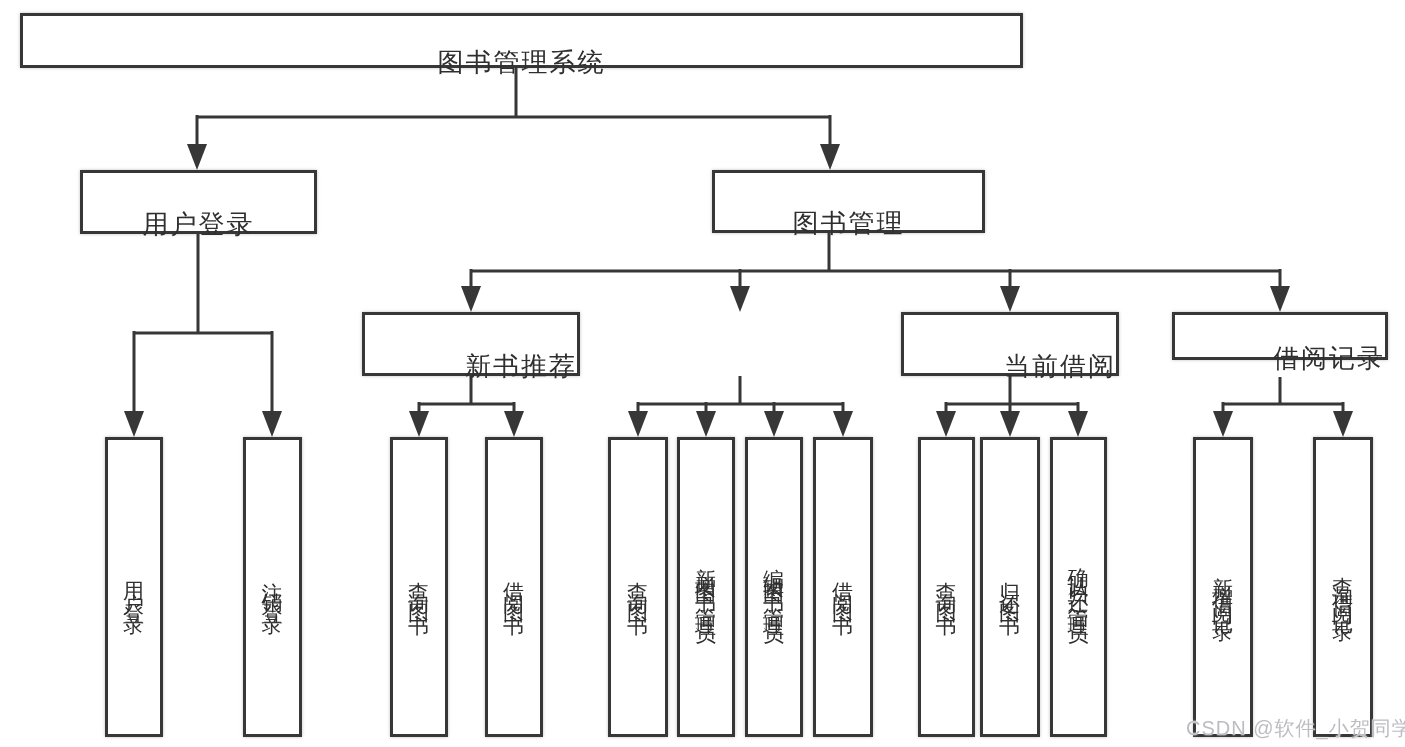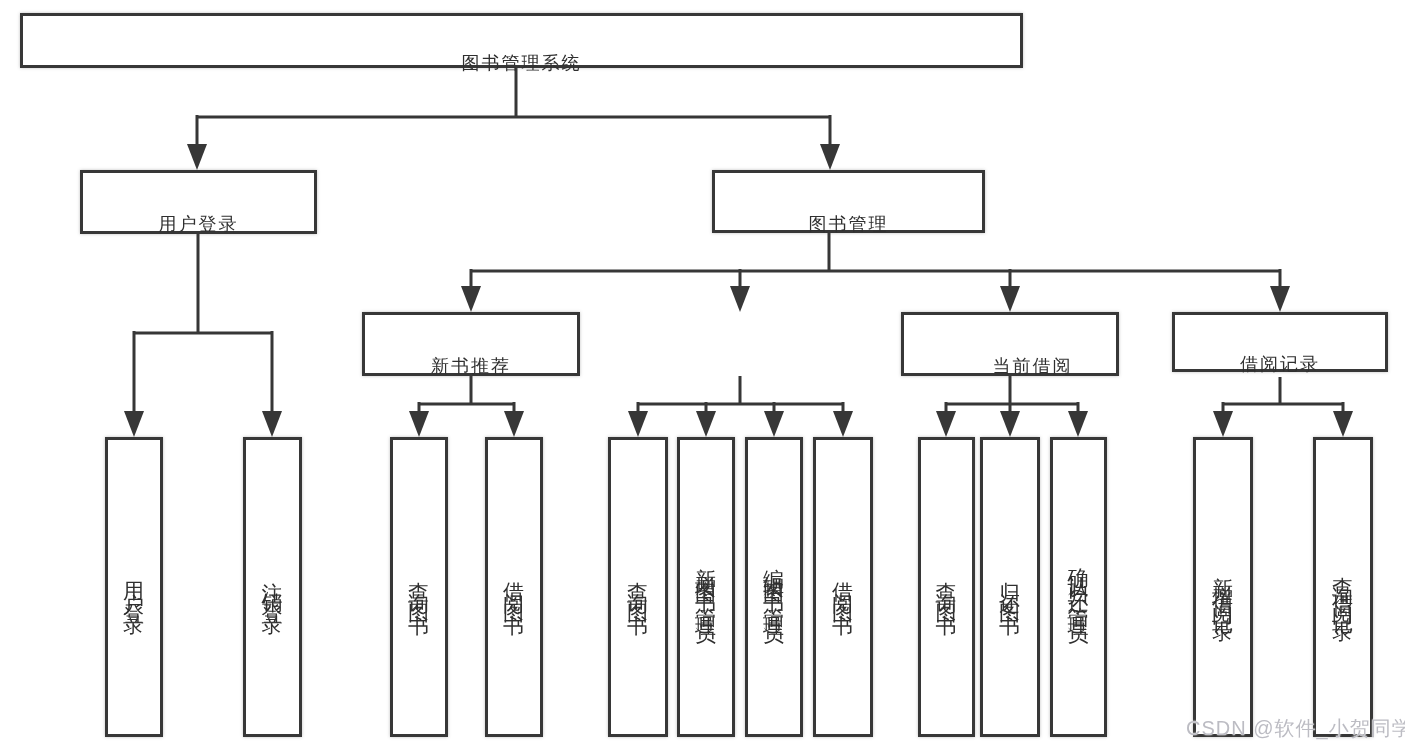--- a/index.html
+++ b/index.html
@@ -6,25 +6,25 @@
   .stage{
     position:relative;width:1405px;height:747px;background:#ffffff;overflow:hidden;
     font-family:"Liberation Sans","DejaVu Sans",sans-serif;color:#2f2f2f;
   }
   .wires{position:absolute;left:0;top:0;width:1405px;height:747px;}
   .box{
     position:absolute;box-sizing:border-box;background:#fff;
     border:3px solid #373737;display:flex;align-items:center;justify-content:center;
     box-shadow:0 0 3px rgba(80,80,80,.35);
   }
-  .hlabel{font-size:18px;letter-spacing:2px;white-space:nowrap;margin-top:44px;}
+  .hlabel{font-size:26px;letter-spacing:2px;white-space:nowrap;margin-top:44px;}
   .root{left:20px;top:13px;width:1003px;height:55px;}
   .n-user{left:80px;top:170px;width:237px;height:64px;}
   .n-mgmt{left:712px;top:170px;width:273px;height:63px;}
-  .n-l3{top:312px;width:218px;height:64px;}
+  .n-l3{top:312px;width:218px;height:64px;justify-content:flex-end;}
   .leaf{top:437px;height:300px;}
   .vlabel{
     writing-mode:vertical-lr;font-size:21px;letter-spacing:11px;
     line-height:1;white-space:nowrap;
   }
   .watermark{
     position:absolute;left:1186px;top:715px;font-size:20px;letter-spacing:1px;
     color:#bcbcc3;text-shadow:0 0 2px #ffffff,0 0 1px #ffffff;z-index:5;white-space:nowrap;
   }
 </style>
@@ -76,21 +76,21 @@
   <div class="box n-mgmt">
     <span class="hlabel">图书管理</span>
   </div>
 
   <div class="box n-l3" style="left:362px;">
     <span class="hlabel">新书推荐</span>
   </div>
   <div class="box n-l3" style="left:901px;padding-left:45px;">
     <span class="hlabel">当前借阅</span>
   </div>
-  <div class="box n-l3" style="left:1172px;width:216px;height:60px;">
+  <div class="box n-l3" style="left:1172px;width:216px;height:48px;">
     <span class="hlabel">借阅记录</span>
   </div>
 
   <div class="box leaf" style="left:105px;width:58px;">
     <span class="vlabel">用户登录</span>
   </div>
   <div class="box leaf" style="left:243px;width:59px;">
     <span class="vlabel">注销登录</span>
   </div>
 

